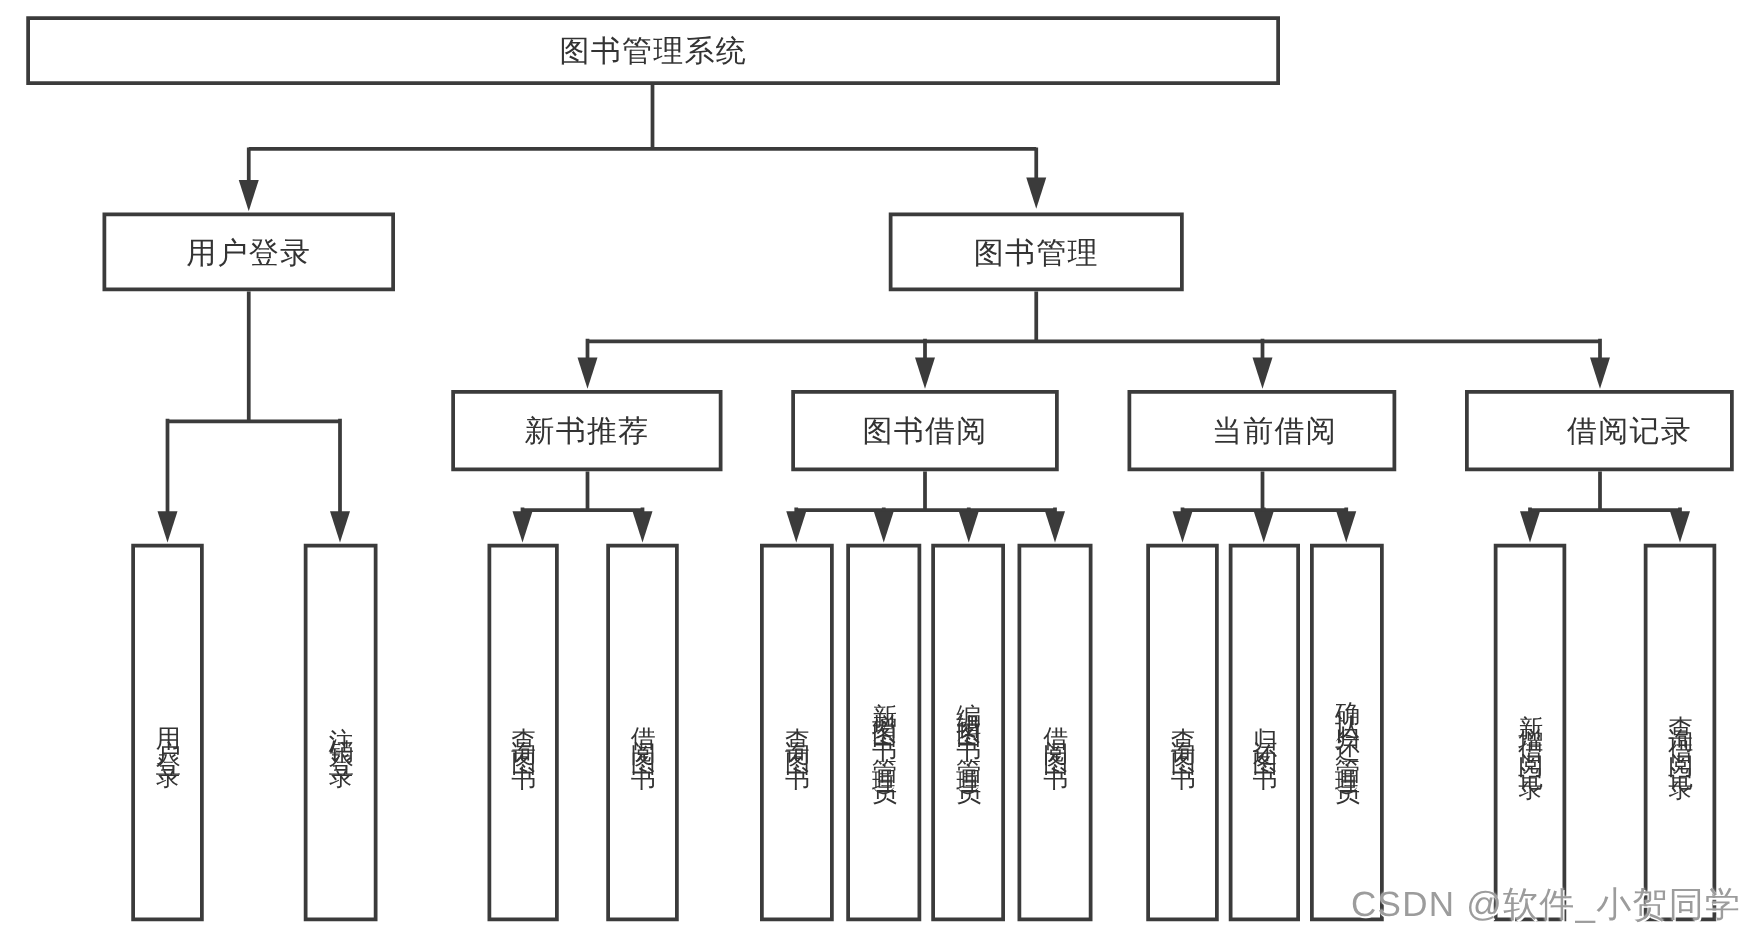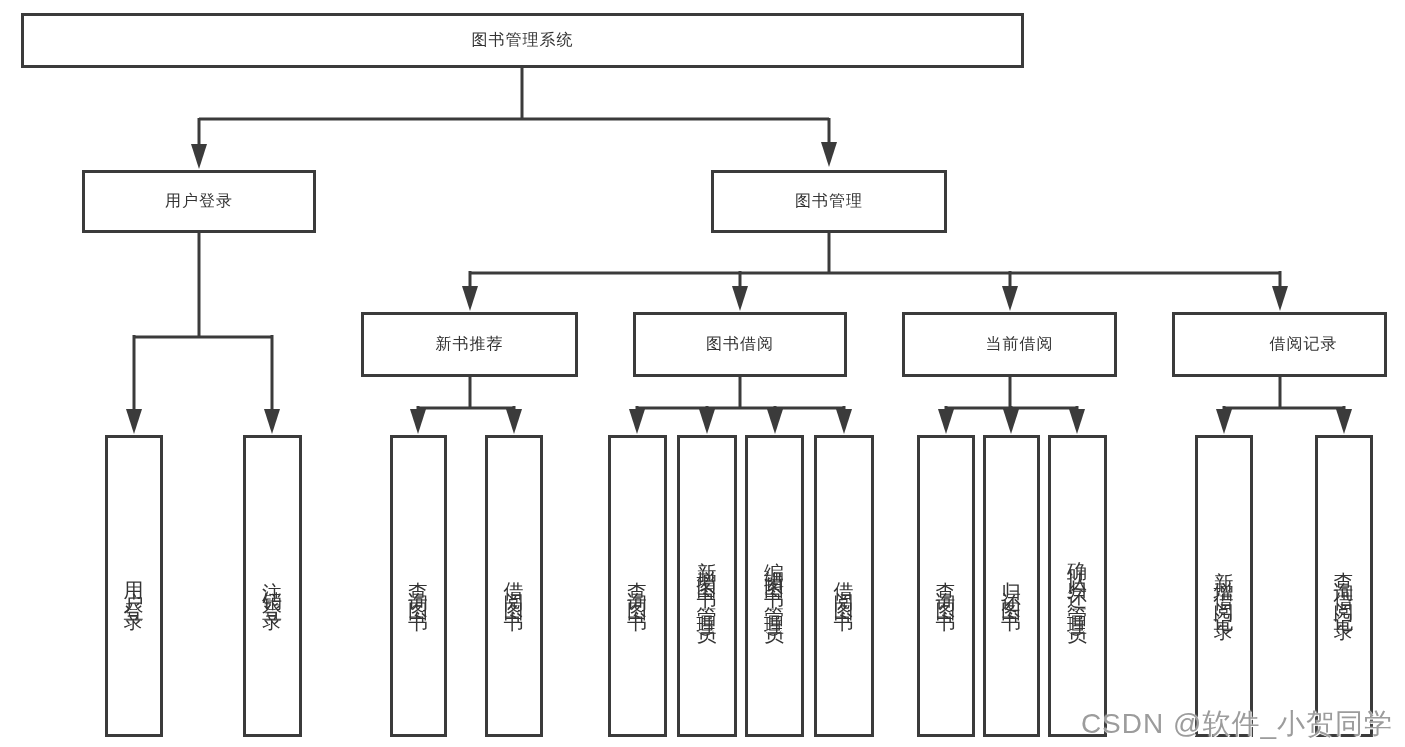--- a/index.html
+++ b/index.html
@@ -22,21 +22,21 @@
     position: absolute;
     box-sizing: border-box;
     background: #fff;
     border: 3px solid var(--line);
     display: flex;
     align-items: center;
     justify-content: center;
     z-index: 2;
     color: var(--text);
   }
-  .hnode { font-size: 16px; letter-spacing: 1px; }
+  .hnode { font-size: 24px; letter-spacing: 1px; }
   .vnode { width: 58px; top: 435px; height: 302px; }
   .vlabel {
     writing-mode: vertical-rl;
     text-orientation: mixed;
     font-size: 20px;
     letter-spacing: 10px;
     line-height: 1;
     color: var(--text);
     white-space: nowrap;
   }

